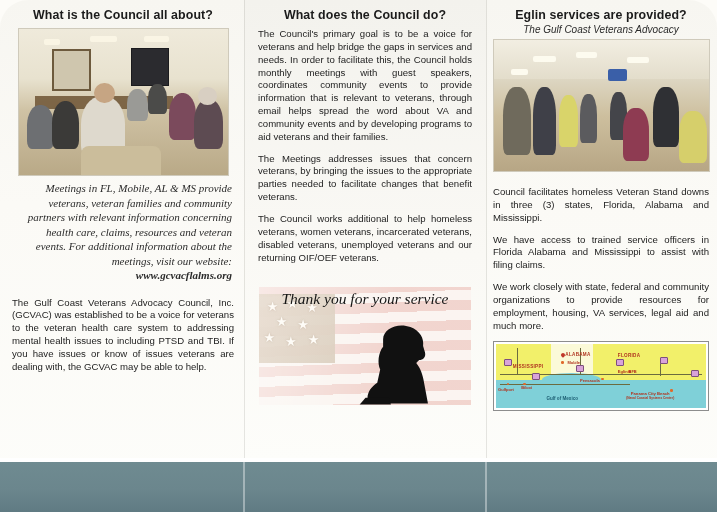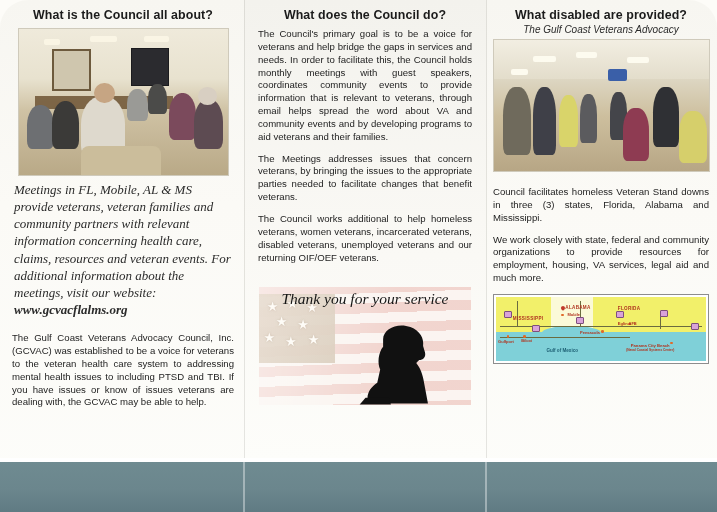--- a/index.html
+++ b/index.html
@@ -158,24 +158,24 @@
     font-family: "Liberation Serif", serif;
     font-style: italic;
     font-size: 15.5px;
     color: #151515;
     z-index: 3;
   }
 
   .cap {
     font-family: "Liberation Serif", serif;
     font-style: italic;
-    font-size: 13px;
+    font-size: 11px;
     line-height: 1.32;
     color: #2b2b2b;
-    text-align: left;
+    text-align: right;
     margin: 5px 2px 0 2px;
   }
   .cap b { font-weight: bold; font-style: italic; }
 
   p.body {
     font-size: 9.6px;
     line-height: 1.34;
     color: #232323;
     text-align: justify;
     margin: 0 0 9px 0;
@@ -323,21 +323,21 @@
           <path fill="#111111" d="M36,30 C36,18 52,12 64,17 C74,21 78,29 77,37 L79,44 C80,49 77,52 73,52
             L70,55 C74,60 77,68 78,76 L82,98 L22,98 L20,92 C20,86 24,80 30,76
             L33,62 C30,56 31,44 36,38 Z"></path>
           <path fill="#111111" d="M18,92 L42,92 L44,99 L12,99 Z"></path>
         </svg>
         <div class="thanks">Thank you for your service</div>
       </div>
     </div>
 
     <div class="panel panel-right">
-      <h2 class="head">What disabled are provided?</h2>
+      <h2 class="head">Eglin services are provided?</h2>
       <div class="subhead">The Gulf Coast Veterans Advocacy</div>
 
       <div class="photo photo-right">
         <div class="hall">
           <div class="ceil"></div>
           <div class="panel-light" style="left:18%; top:12%; width:11%;"></div>
           <div class="panel-light" style="left:38%; top:9%;  width:10%;"></div>
           <div class="panel-light" style="left:62%; top:13%; width:10%;"></div>
           <div class="panel-light" style="left:8%;  top:22%; width:8%;"></div>
           <div class="fig" style="left:4%;  top:36%; width:13%; height:52%; background:#6f6a5c;"></div>
@@ -349,20 +349,21 @@
           <div class="fig" style="left:74%; top:36%; width:12%; height:46%; background:#2f3034;"></div>
           <div class="fig" style="left:86%; top:54%; width:13%; height:40%; background:#d6cf6b;"></div>
           <div class="fig" style="left:53%; top:22%; width:9%;  height:9%;  background:#3a5fa8; border-radius:2px;"></div>
         </div>
       </div>
 
 
       <div class="spacer-md"></div>
 
       <p class="body">Council facilitates homeless Veteran Stand downs in three (3) states, Florida, Alabama and Mississippi.</p>
+      <p class="body">We have access to trained service officers in Florida Alabama and Mississippi to assist with filing claims.</p>
       <p class="body">We work closely with state, federal and community organizations to provide resources for employment, housing, VA services, legal aid and much more.</p>
 
       <div class="mapbox">
         <div class="map-inner">
           <div class="ala-band"></div>
           <div class="gulf"></div>
 
           <div class="road" style="left:2%;  top:46%; width:96%;"></div>
           <div class="road" style="left:2%;  top:62%; width:62%;"></div>
           <div class="road" style="left:10%; top:6%;  width:1px; height:40%;"></div>

